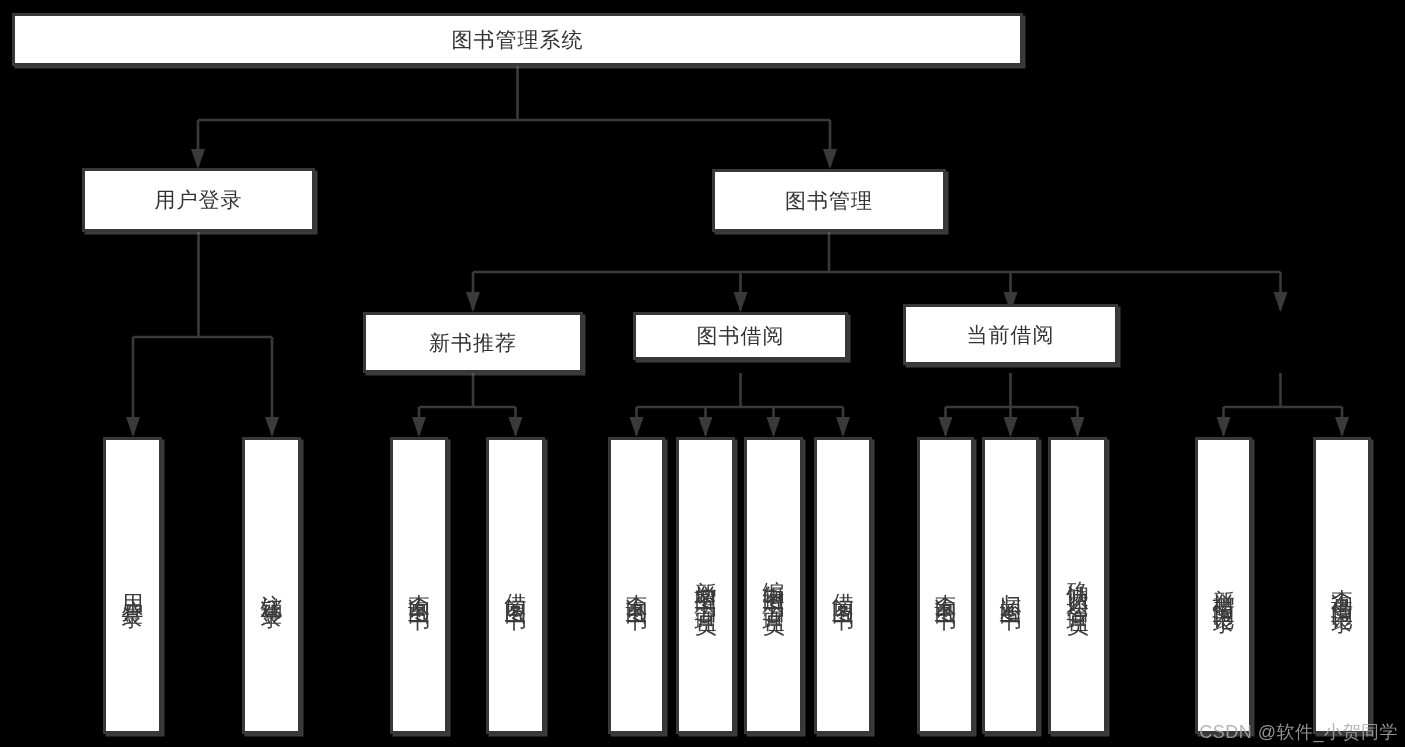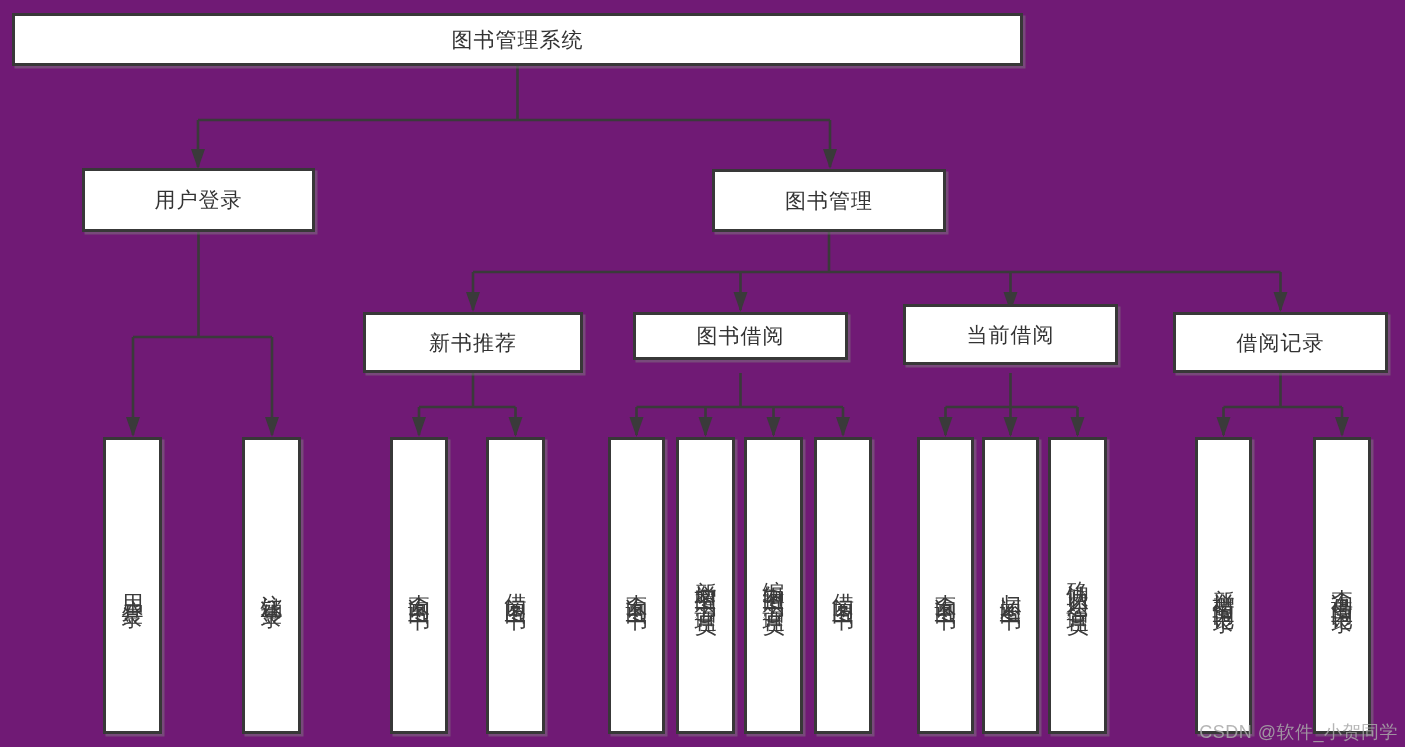--- a/index.html
+++ b/index.html
@@ -5,21 +5,21 @@
   html, body {
     margin: 0;
     padding: 0;
     background: #ffffff;
     font-family: "Liberation Sans", "DejaVu Sans", sans-serif;
   }
   .canvas {
     position: relative;
     width: 1405px;
     height: 747px;
-    background: #701a75;
+    background: #000000;
     overflow: hidden;
   }
   .connectors {
     position: absolute;
     left: 0;
     top: 0;
     width: 1405px;
     height: 747px;
     pointer-events: none;
   }
@@ -128,23 +128,20 @@
 
   <div class="node h" style="left:363px; top:312px; width:220px; height:61px;">
     <span>新书推荐</span>
   </div>
   <div class="node h" style="left:633px; top:312px; width:215px; height:48px;">
     <span>图书借阅</span>
   </div>
   <div class="node h" style="left:903px; top:304px; width:215px; height:61px;">
     <span>当前借阅</span>
   </div>
-  <div class="node h" style="left:1173px; top:312px; width:215px; height:61px;">
-    <span>借阅记录</span>
-  </div>
 
   <div class="node v" style="left:103px; top:437px; width:59px; height:297px;">
     <span>用户登录</span>
   </div>
   <div class="node v" style="left:242px; top:437px; width:59px; height:297px;">
     <span>注销登录</span>
   </div>
 
   <div class="node v" style="left:390px; top:437px; width:58px; height:297px;">
     <span>查询图书</span>

